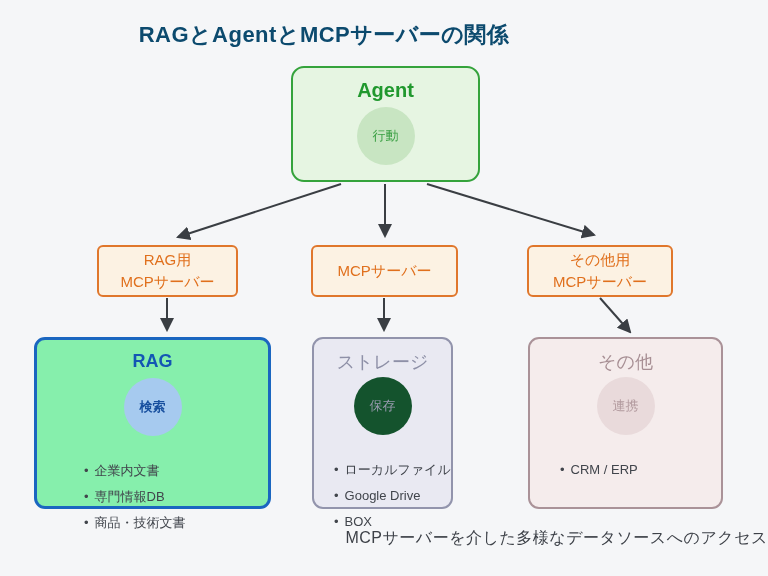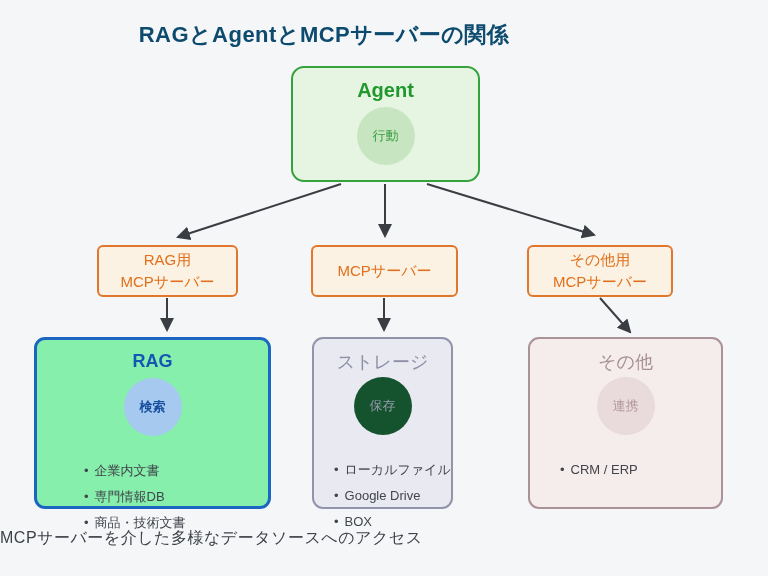--- a/index.html
+++ b/index.html
@@ -22,24 +22,25 @@
     text-align: center;
     font-size: 22px;
     font-weight: 700;
     color: #0c4a6e;
     letter-spacing: 0.5px;
   }
   .diagram-caption {
     position: absolute;
     top: 528px; left: 0;
     width: 768px;
-    text-align: left;
+    text-align: right;
     font-size: 16px;
     color: #3d4148;
     letter-spacing: 0.5px;
+    padding-left: 48px;
   }
   svg.arrows {
     position: absolute;
     top: 0; left: 0;
     width: 768px; height: 576px;
     z-index: 1;
     pointer-events: none;
   }
   .node { position: absolute; z-index: 2; border-radius: 11px; }
 

